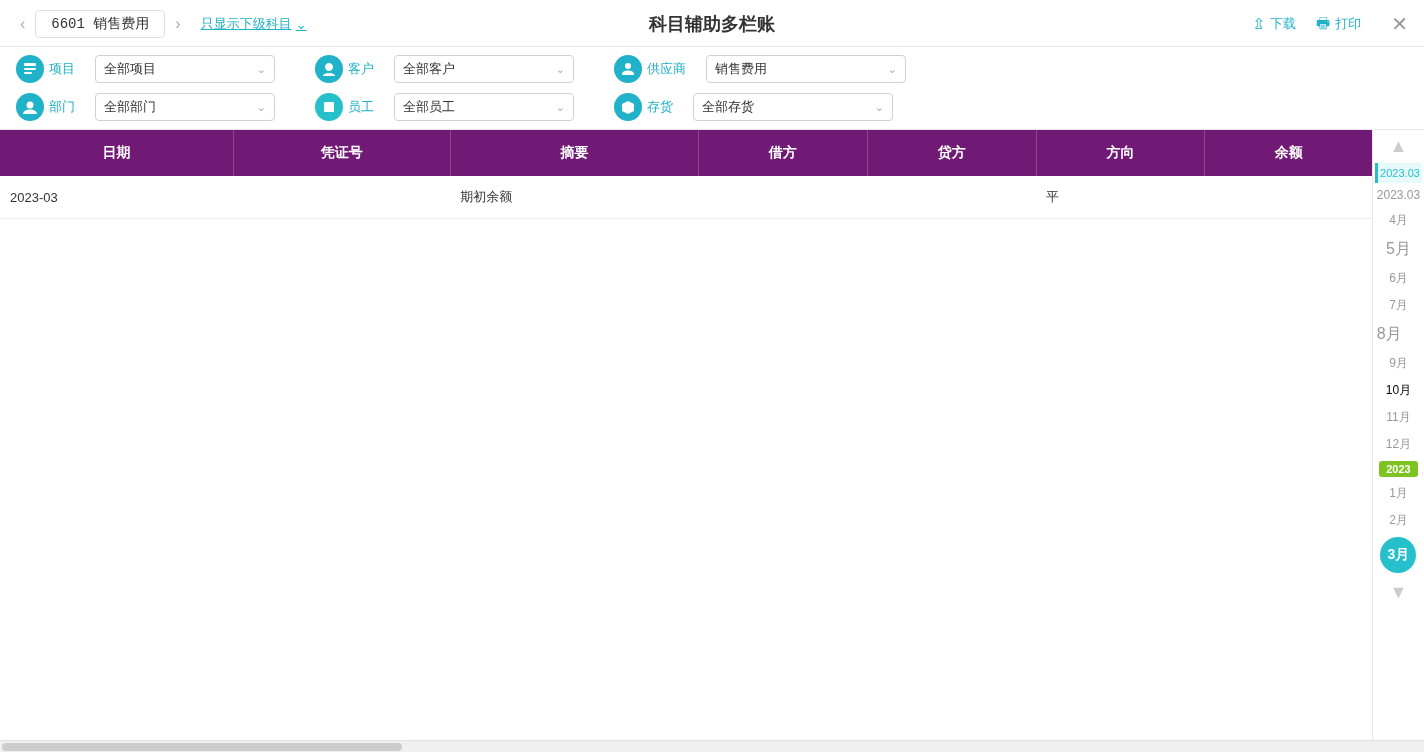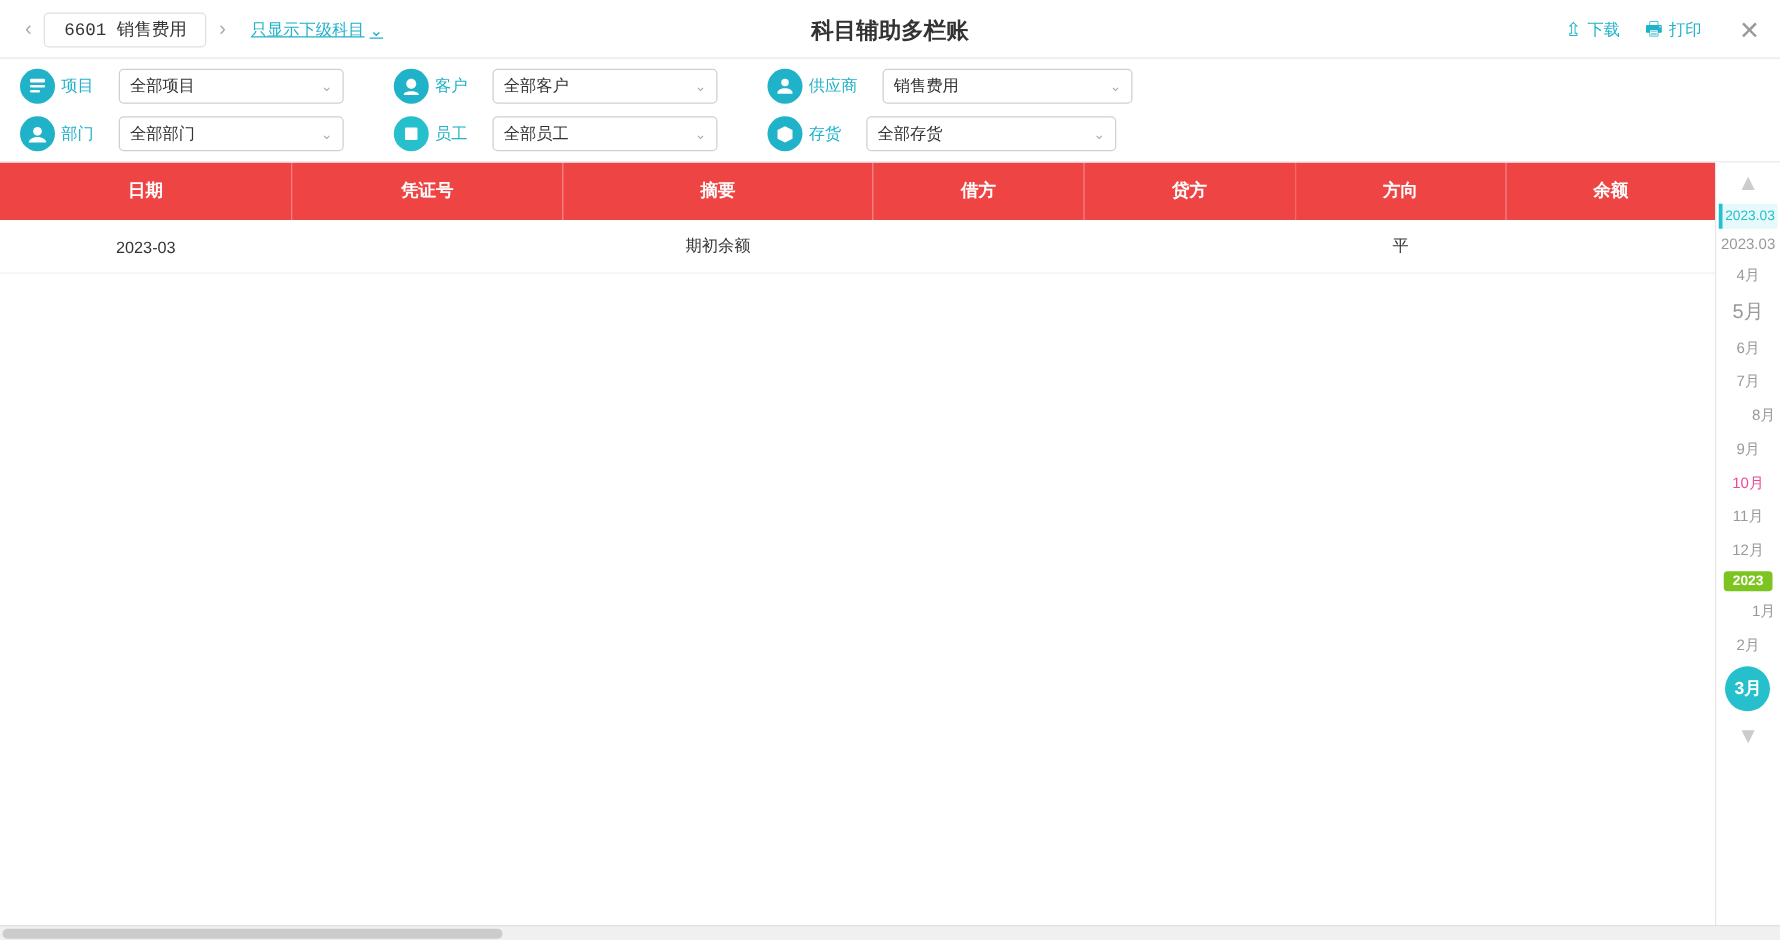--- a/index.html
+++ b/index.html
@@ -153,33 +153,33 @@
       flex: 1;
       overflow-x: auto;
       overflow-y: auto;
     }
     table {
       width: 100%;
       border-collapse: collapse;
       min-width: 900px;
     }
     thead tr th {
-      background: #ef4444;
+      background: #701a75;
       color: #fff;
       font-weight: 600;
       padding: 14px 10px;
       text-align: center;
       font-size: 14px;
       border-right: 1px solid rgba(255,255,255,0.2);
     }
     thead tr th:last-child { border-right: none; }
     tbody tr td {
       padding: 12px 10px;
       border-bottom: 1px solid #f0f0f0;
-      text-align: center;
+      text-align: left;
       color: #333;
       font-size: 13px;
     }
     
     .h-scrollbar {
       height: 12px;
       background: #f0f0f0;
       border-top: 1px solid #e0e0e0;
       flex-shrink: 0;
       position: relative;
@@ -367,27 +367,27 @@
 
     <div class="right-sidebar">
       <div class="sidebar-up-arrow">▲</div>
       <div id="sidebar-items">
           <div style="background: rgb(230, 249, 251); color: rgb(38, 192, 204); font-size: 11px; padding: 4px 2px; cursor: pointer; text-align: center; width: 100%; border-left: 3px solid rgb(38, 192, 204);">2023.03</div>
           <div style="color: rgb(153, 153, 153); font-size: 12px; padding: 5px 2px; cursor: pointer; text-align: center; width: 100%;">2023.03</div>
           <div style="color: rgb(153, 153, 153); font-size: 12px; padding: 5px 2px; cursor: pointer; text-align: center; width: 100%;">4月</div>
           <div style="color: rgb(153, 153, 153); font-size: 16px; padding: 5px 2px; cursor: pointer; text-align: center; width: 100%;">5月</div>
           <div style="color: rgb(153, 153, 153); font-size: 12px; padding: 5px 2px; cursor: pointer; text-align: center; width: 100%;">6月</div>
           <div style="color: rgb(153, 153, 153); font-size: 12px; padding: 5px 2px; cursor: pointer; text-align: center; width: 100%;">7月</div>
-          <div style="color: rgb(153, 153, 153); font-size: 12px; padding: 5px 2px; cursor: pointer; text-align: right; width: 100%;">8月</div>
+          <div style="color: rgb(153, 153, 153); font-size: 16px; padding: 5px 2px; cursor: pointer; text-align: left; width: 100%;">8月</div>
           <div style="color: rgb(153, 153, 153); font-size: 12px; padding: 5px 2px; cursor: pointer; text-align: center; width: 100%;">9月</div>
-          <div style="color: #ec4899; font-size: 12px; padding: 5px 2px; cursor: pointer; text-align: center; width: 100%;">10月</div>
+          <div style="color: #000000; font-size: 12px; padding: 5px 2px; cursor: pointer; text-align: center; width: 100%;">10月</div>
           <div style="color: rgb(153, 153, 153); font-size: 12px; padding: 5px 2px; cursor: pointer; text-align: center; width: 100%;">11月</div>
           <div style="color: rgb(153, 153, 153); font-size: 12px; padding: 5px 2px; cursor: pointer; text-align: center; width: 100%;">12月</div>
           <div style="background: rgb(126, 196, 32); color: rgb(255, 255, 255); border-radius: 3px; padding: 2px 5px; font-size: 11px; font-weight: bold; cursor: pointer; margin: 3px 4px; text-align: center;">2023</div>
-          <div style="color: rgb(153, 153, 153); font-size: 12px; padding: 5px 2px; cursor: pointer; text-align: right; width: 100%;">1月</div>
+          <div style="color: rgb(153, 153, 153); font-size: 12px; padding: 5px 2px; cursor: pointer; text-align: center; width: 100%;">1月</div>
           <div style="color: rgb(153, 153, 153); font-size: 12px; padding: 5px 2px; cursor: pointer; text-align: center; width: 100%;">2月</div>
           <div style="width: 36px; height: 36px; border-radius: 50%; background: rgb(38, 192, 204); color: rgb(255, 255, 255); display: flex; justify-content: center; align-items: center; font-weight: bold; font-size: 14px; cursor: pointer; margin: 3px auto;">3月</div>
         </div>
       <div class="sidebar-down-arrow">▼</div>
     </div>
   </div>
 
   <div class="h-scrollbar">
     <div class="h-scrollbar-thumb"></div>
   </div>

